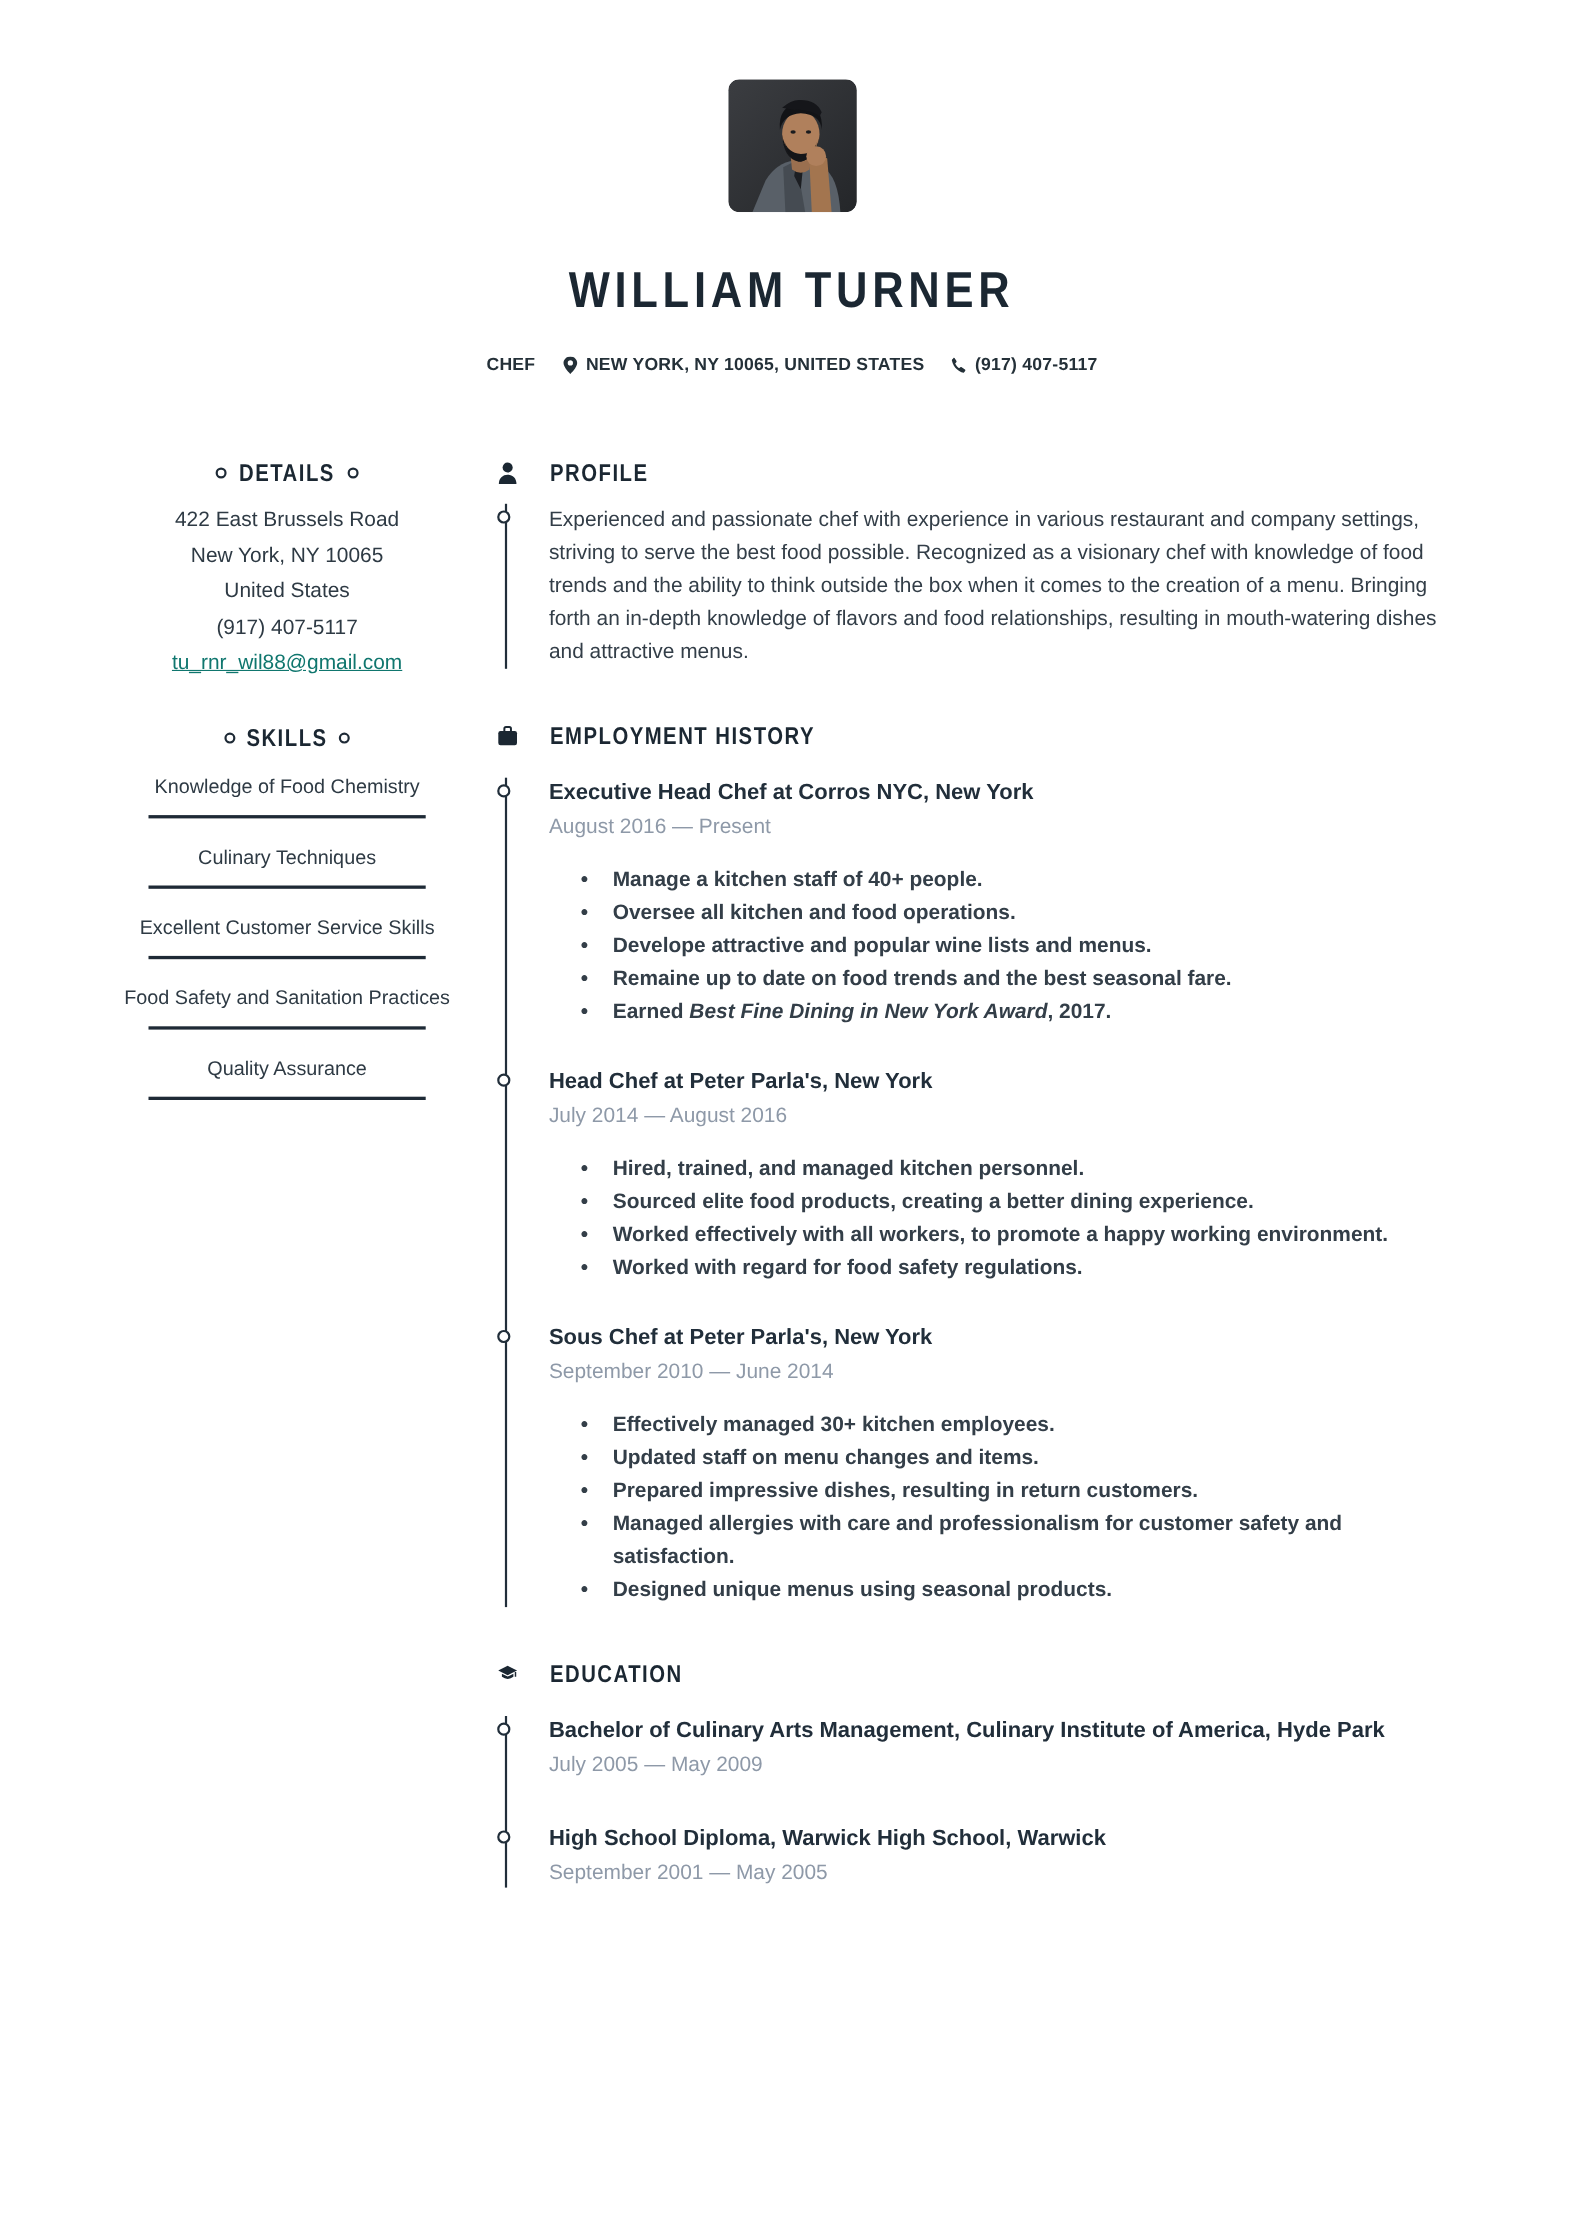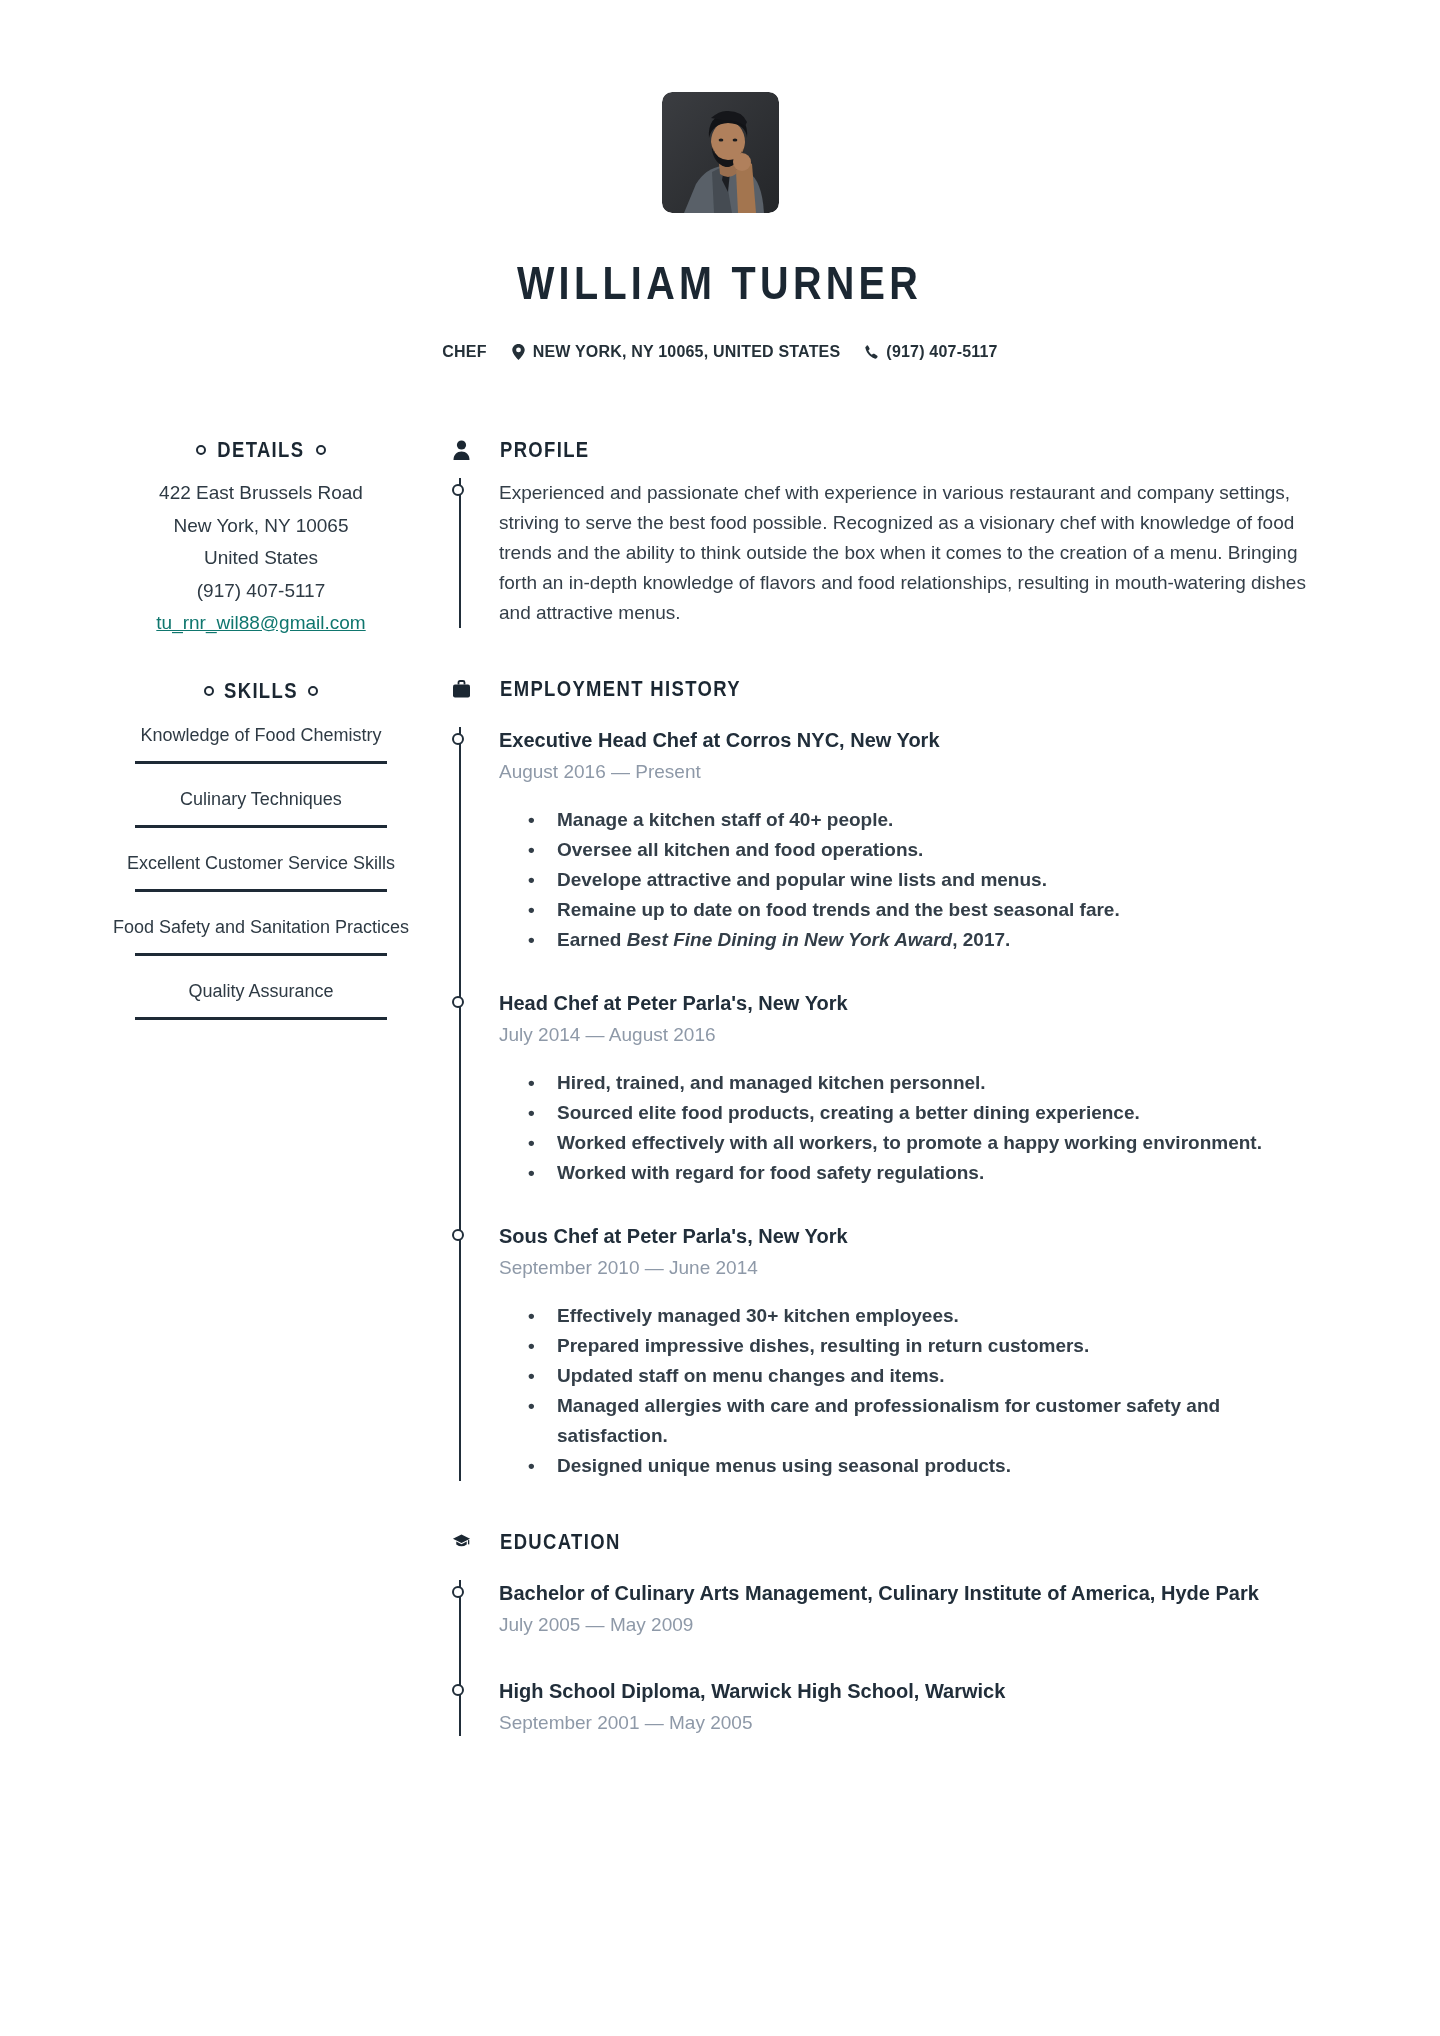--- a/index.html
+++ b/index.html
@@ -2,21 +2,21 @@
 <html><head>
 <meta charset="utf-8">
 <style>
   * { margin:0; padding:0; box-sizing:content-box; }
   html,body { background:#ffffff; }
   .page {
     position:relative; width:1440px; height:2036px; background:#ffffff;
     font-family:"Liberation Sans", sans-serif; color:#333e48; overflow:hidden;
   }
   
-  .header { padding-top:72px; text-align:center;margin-top:20px; }
+  .header { padding-top:72px; text-align:center; }
   .photo-wrap { display:flex; justify-content:center; }
   .photo { width:117px; height:121px; border-radius:10px; display:block; }
   .name-row { margin-top:47px; }
   .name {
     display:inline-block; font-size:46px; font-weight:bold; letter-spacing:5px;
     color:#1b2732; transform:scaleX(0.86); transform-origin:center;
     white-space:nowrap; line-height:1;
   }
   .contact-row {
     margin-top:37px; display:flex; justify-content:center; align-items:center;
@@ -234,22 +234,22 @@
               <li>Worked effectively with all workers, to promote a happy working environment.</li>
               <li>Worked with regard for food safety regulations.</li>
             </ul>
           </div>
 
           <div class="t-entry job">
             <div class="j-title">Sous Chef at Peter Parla's, New York</div>
             <div class="j-dates">September 2010 — June 2014</div>
             <ul class="bullets">
               <li>Effectively managed 30+ kitchen employees.</li>
+              <li>Updated staff on menu changes and items.</li>
               <li>Prepared impressive dishes, resulting in return customers.</li>
-              <li>Updated staff on menu changes and items.</li>
               <li>Managed allergies with care and professionalism for customer safety and satisfaction.</li>
               <li>Designed unique menus using seasonal products.</li>
             </ul>
           </div>
 
         </div>
       </section>
 
       <section class="m-section">
         <div class="m-head">

